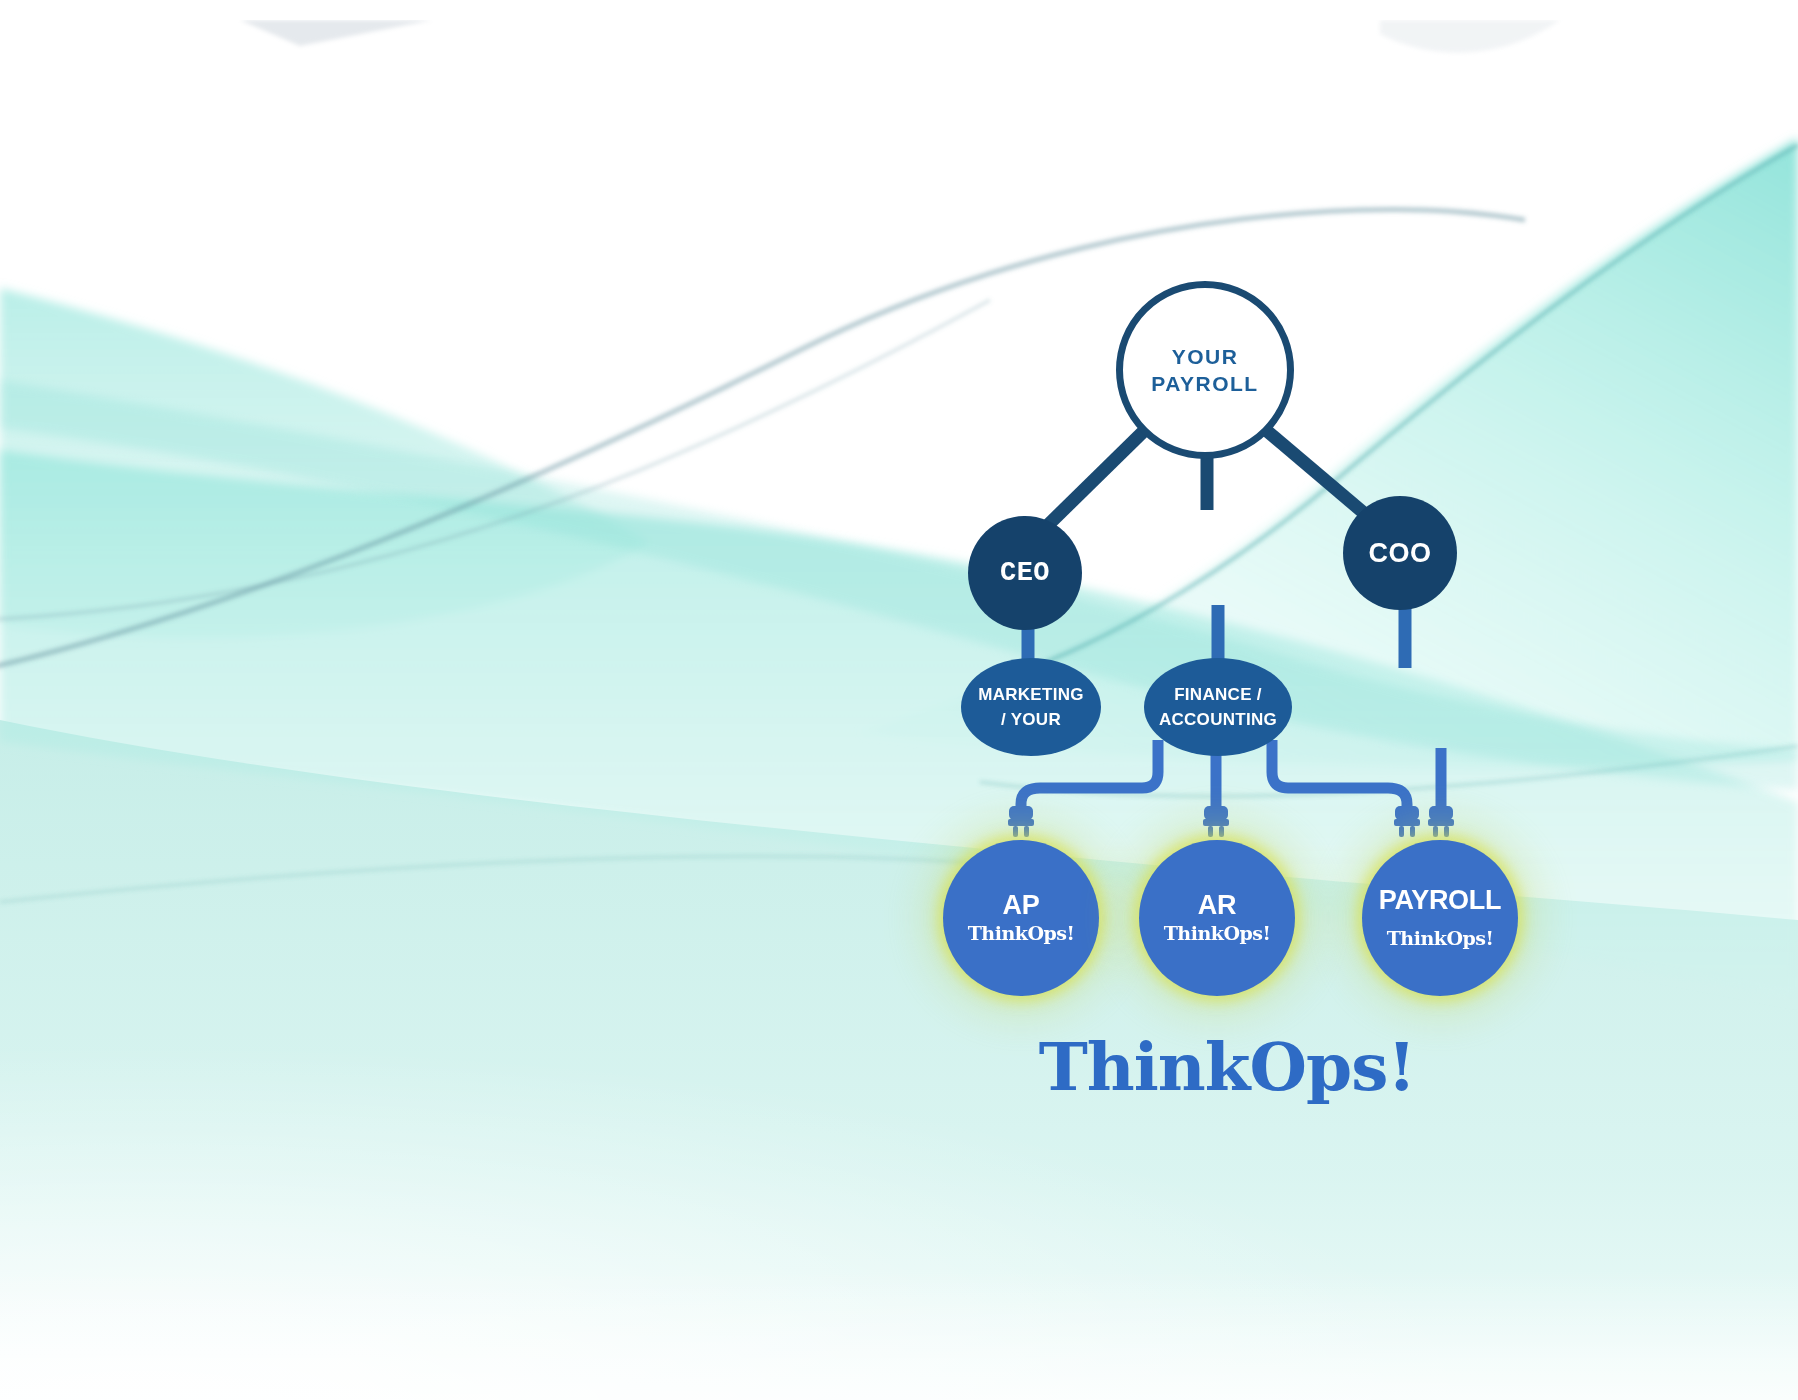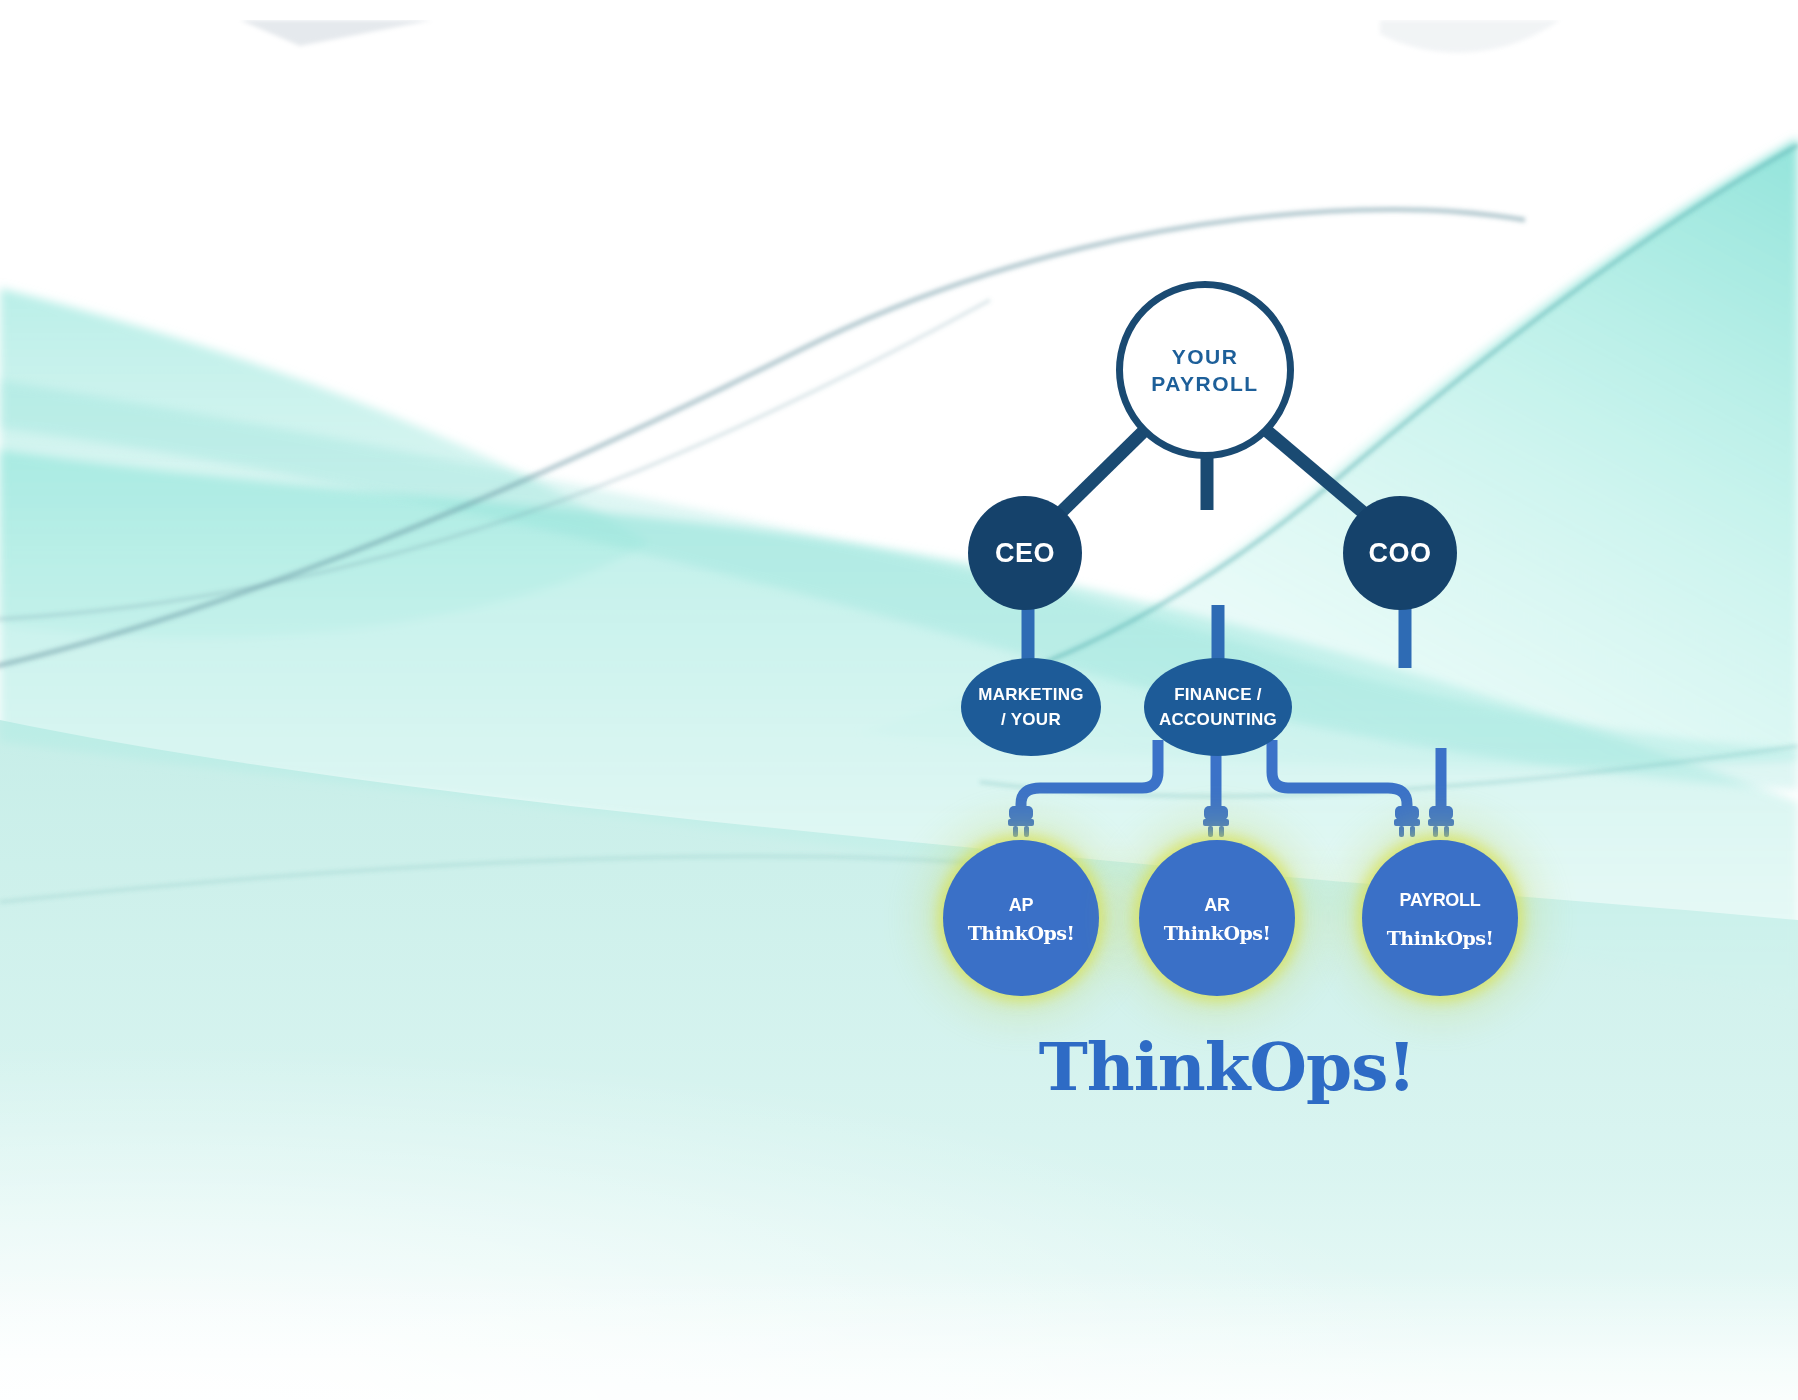--- a/index.html
+++ b/index.html
@@ -17,41 +17,41 @@
     width:178px;height:178px;border-radius:50%;
     background:#ffffff;border:7px solid #1a4a72;
     left:1116px;top:261px;z-index:3;
   }
   .root-circle .ln{color:#1d5f99;font-weight:bold;font-size:21px;line-height:27px;letter-spacing:1.5px;}
 
   .exec{
     width:114px;height:114px;border-radius:50%;background:#15426b;z-index:3;
     color:#ffffff;font-weight:bold;font-size:27px;letter-spacing:.5px;
   }
-  .exec.ceo{left:968px;top:476px;}
+  .exec.ceo{left:968px;top:496px;font-family:Liberation Mono, monospace;}
   .exec.cfo{left:1152px;top:476px;}
   .exec.coo{left:1343px;top:476px;}
 
   .dept{
     height:98px;border-radius:50%;background:#1d5b98;z-index:3;
     color:#ffffff;font-weight:bold;font-size:17px;line-height:25px;letter-spacing:.3px;
   }
   .dept.marketing{width:140px;left:961px;top:638px;}
   .dept.finance{width:148px;left:1144px;top:638px;}
   .dept.production{width:140px;left:1339px;top:638px;}
 
   .service{
     width:156px;height:156px;border-radius:50%;background:#3a70c7;z-index:2;
     color:#ffffff;
     box-shadow:0 0 14px 5px rgba(216,224,74,.7), 0 0 42px 18px rgba(198,214,92,.32);
   }
   .service.ap{left:943px;top:820px;}
   .service.ar{left:1139px;top:820px;}
   .service.payroll{left:1362px;top:820px;gap:10px;}
-  .service .name{font-weight:bold;font-size:18px;letter-spacing:-.3px;line-height:30px;}
+  .service .name{font-weight:bold;font-size:27px;letter-spacing:-.3px;line-height:30px;}
   .service .brand{font-family:"DejaVu Serif",serif;font-weight:bold;font-size:19px;letter-spacing:-.5px;line-height:26px;}
 
   .wordmark{
     position:absolute;left:1027px;top:1008px;width:400px;z-index:3;text-align:center;
     font-family:"DejaVu Serif",serif;font-weight:bold;font-size:66px;letter-spacing:-1px;
     color:#2e6bc5;
   }
 </style>
 </head>
 <body>

